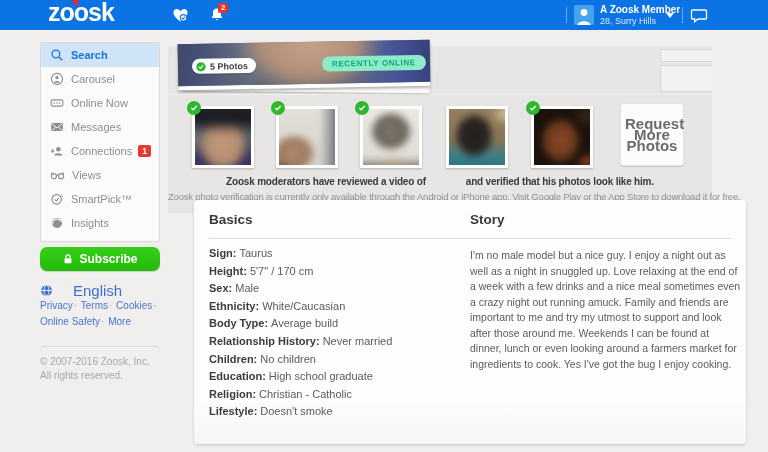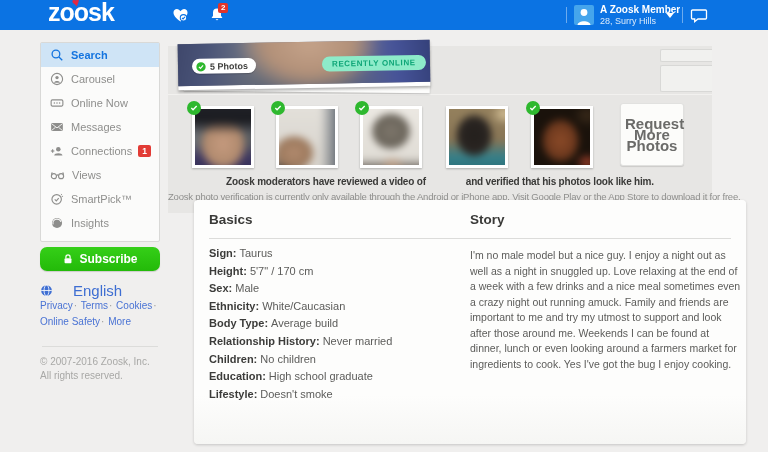--- a/index.html
+++ b/index.html
@@ -372,17 +372,18 @@
 
   <div class="basics-rows">
     <div class="brow"><b>Sign:</b><span>Taurus</span></div>
     <div class="brow"><b>Height:</b><span>5'7" / 170 cm</span></div>
     <div class="brow"><b>Sex:</b><span>Male</span></div>
     <div class="brow"><b>Ethnicity:</b><span>White/Caucasian</span></div>
     <div class="brow"><b>Body Type:</b><span>Average build</span></div>
     <div class="brow"><b>Relationship History:</b><span>Never married</span></div>
     <div class="brow"><b>Children:</b><span>No children</span></div>
     <div class="brow"><b>Education:</b><span>High school graduate</span></div>
+    <div class="brow"><b>Religion:</b><span>Christian - Catholic</span></div>
     <div class="brow"><b>Lifestyle:</b><span>Doesn't smoke</span></div>
   </div>
 
   <div class="story-text">I'm no male model but a nice guy. I enjoy a night out as well as a night in snuggled up. Love relaxing at the end of a week with a few drinks and a nice meal sometimes even a crazy night out running amuck. Family and friends are important to me and try my utmost to support and look after those around me. Weekends I can be found at dinner, lunch or even looking around a farmers market for ingredients to cook. Yes I've got the bug I enjoy cooking.</div>
 </div>
 
 </body></html>

